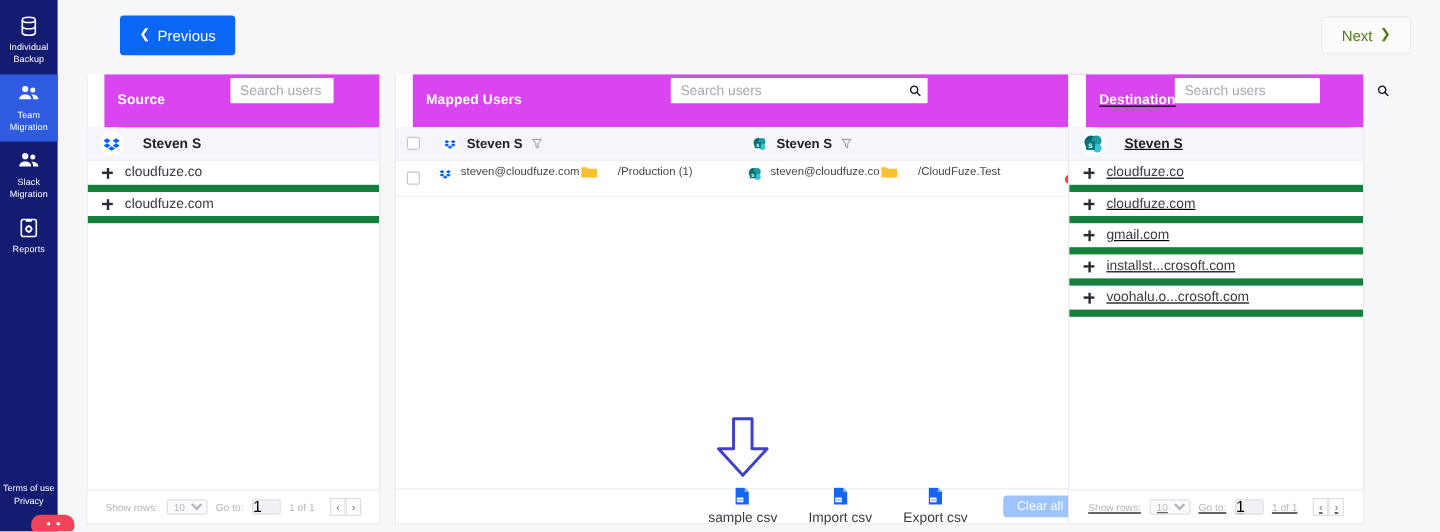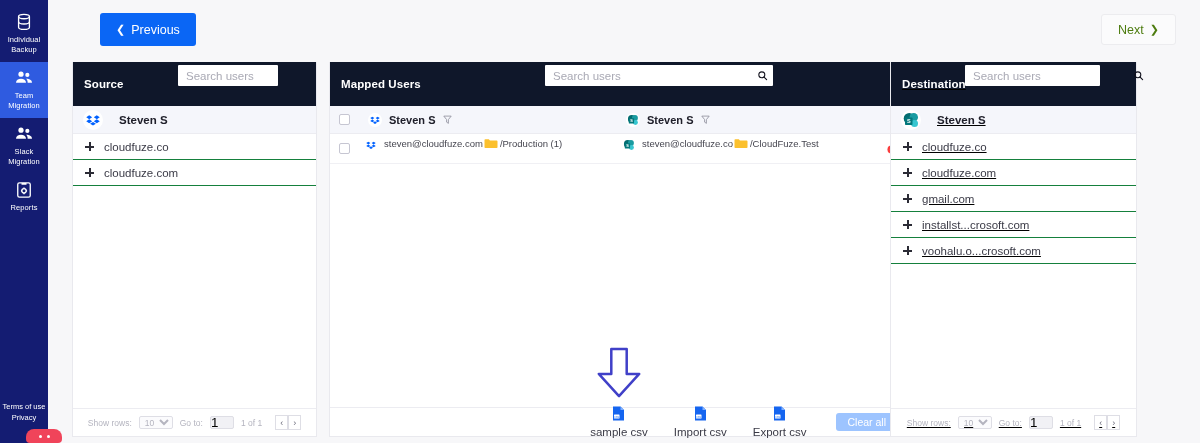--- a/index.html
+++ b/index.html
@@ -65,22 +65,22 @@
   .panel {
     position: absolute; background: #ffffff;
     border: 1px solid #e9e9ee; border-top: none;
     display: flex; flex-direction: column;
   }
   #panel-source      { left: 72px;  top: 62px; width: 245px; height: 375px; }
   #panel-mapped      { left: 329px; top: 62px; width: 579px; height: 375px; }
   #panel-destination { left: 890px; top: 62px; width: 247px; height: 375px; text-decoration: underline; }
 
   .panel-head {
-    position: relative; height: 44px; background: #0f172a;
-    display: flex; align-items: center; flex: 0 0 auto;
+    position: relative; height: 44px; background: #d946ef;
+    display: flex; align-items: center; flex: 0 0 auto; margin-left: 14px;
   }
   .panel-title {
     color: #fff; font-size: 11.5px; font-weight: bold;
     padding-left: 11px; letter-spacing: .1px; white-space: nowrap;
   }
   .search-wrap {
     position: absolute; top: 3px; height: 21px;
     background: #fff; display: flex; align-items: center;
     border-radius: 1px;
   }
@@ -104,21 +104,21 @@
   .user-strip .uname {
     font-size: 11.5px; font-weight: bold; color: #20202b; margin-left: 16px;
   }
   .avatar { width: 20px; height: 20px; flex: 0 0 auto; }
   .avatar svg { width: 20px; height: 20px; display: block; }
 
   
   .dom-list { flex: 1 1 auto; overflow: hidden; }
   .dom-row {
     height: 26px; display: flex; align-items: center;
-    border-bottom: 1px solid #15803d; padding-left: 12px;
+    border-bottom: 6px solid #15803d; padding-left: 12px;
     font-size: 11.5px; color: #3a3a46; cursor: pointer;
   }
   .plus {
     width: 9px; height: 9px; position: relative; margin-right: 10px; flex: 0 0 auto;
   }
   .plus::before, .plus::after {
     content: ""; position: absolute; background: #2b2b35;
   }
   .plus::before { left: 0; top: 3.5px; width: 9px; height: 2px; }
   .plus::after  { top: 0; left: 3.5px; height: 9px; width: 2px; }
@@ -167,21 +167,21 @@
   .map-row {
     height: 30px; border-bottom: 1px solid #f0f0f4; position: relative;
     display: flex; align-items: center;
   }
   .map-row .chk { margin-left: 9px; }
   .pair { position: absolute; display: flex; align-items: flex-start; gap: 6px; top: 4px; }
   .pair.left  { left: 34px; }
   .pair.right { left: 292px; }
   .pair .ptxt { display: flex; flex-direction: row; gap: 1px; }
   .pemail { font-size: 9.5px; color: #45454f; line-height: 11px; }
-  .pfolder { display: flex; align-items: center; gap: 2px; }
+  .pfolder { display: flex; align-items: center; gap: 17px; }
   .folder-ico { width: 14px; height: 11px; flex: 0 0 auto; }
   .folder-ico svg { width: 14px; height: 11px; display: block; }
   .ppath { font-size: 9.5px; color: #45454f; line-height: 11px; }
   .remove-ico {
     position: absolute; right: 11px; top: 11px;
     width: 9px; height: 9px; cursor: pointer;
   }
   .remove-ico svg { width: 9px; height: 9px; display: block; }
 
   .arrow-hint {

